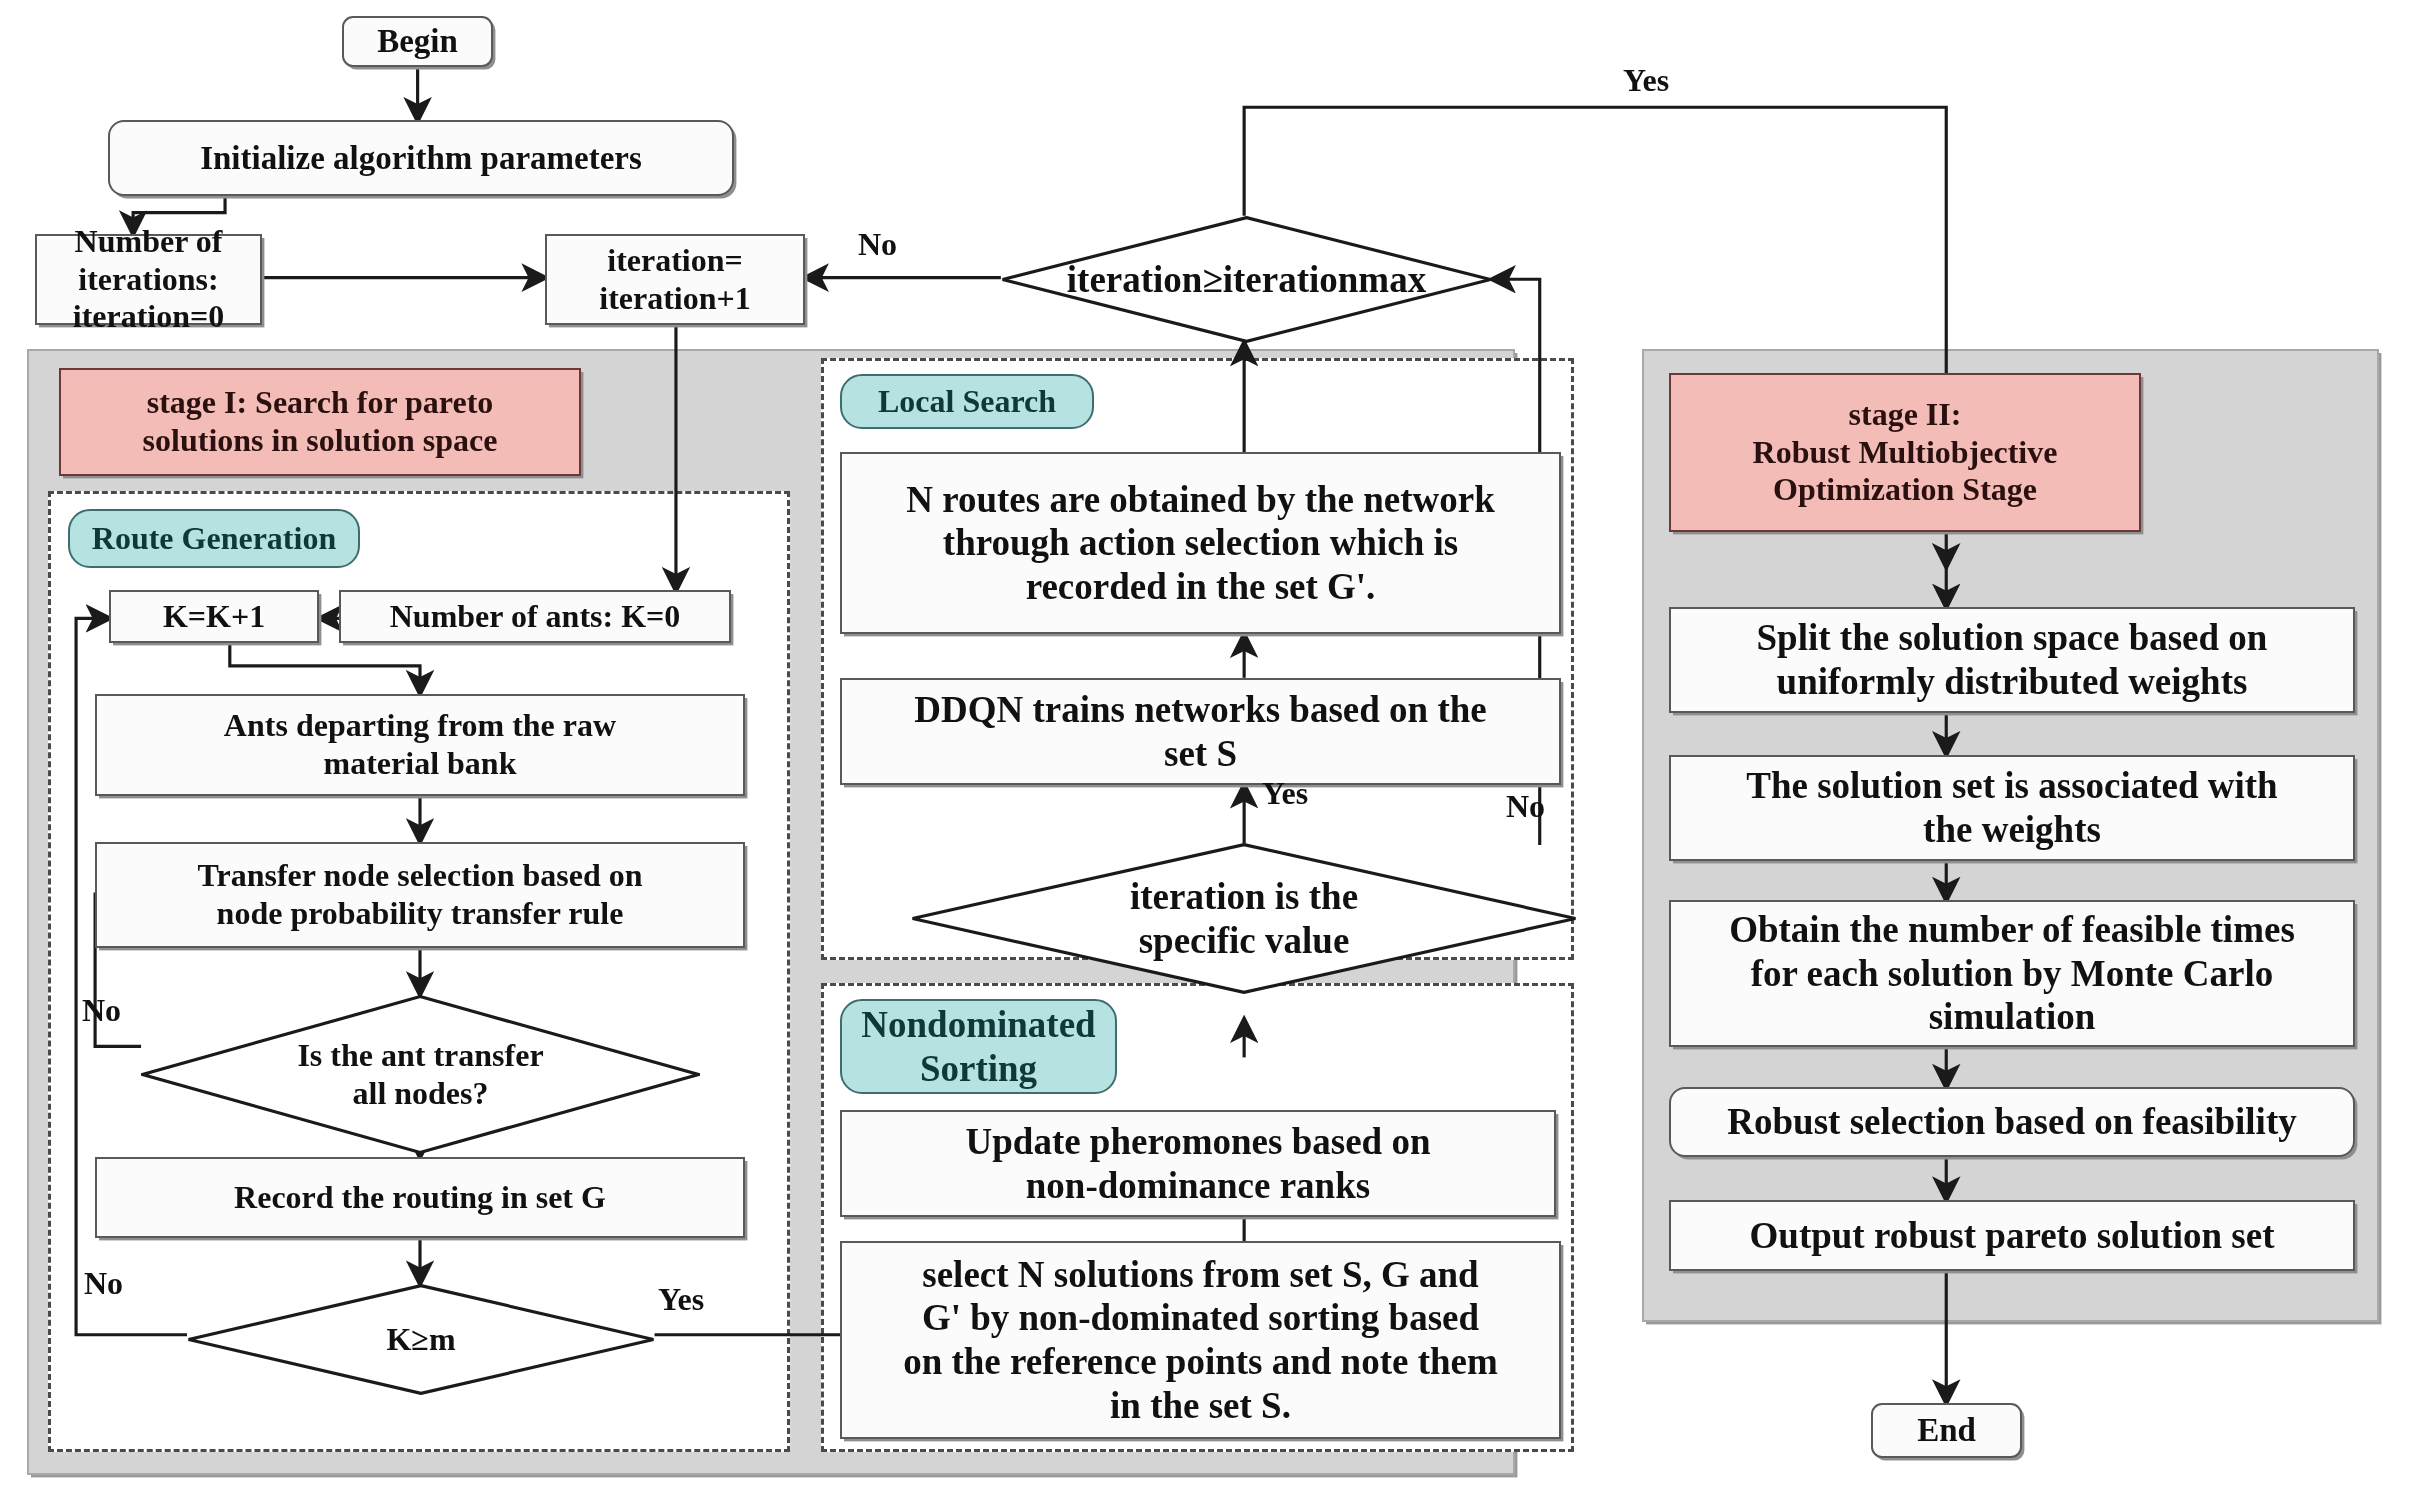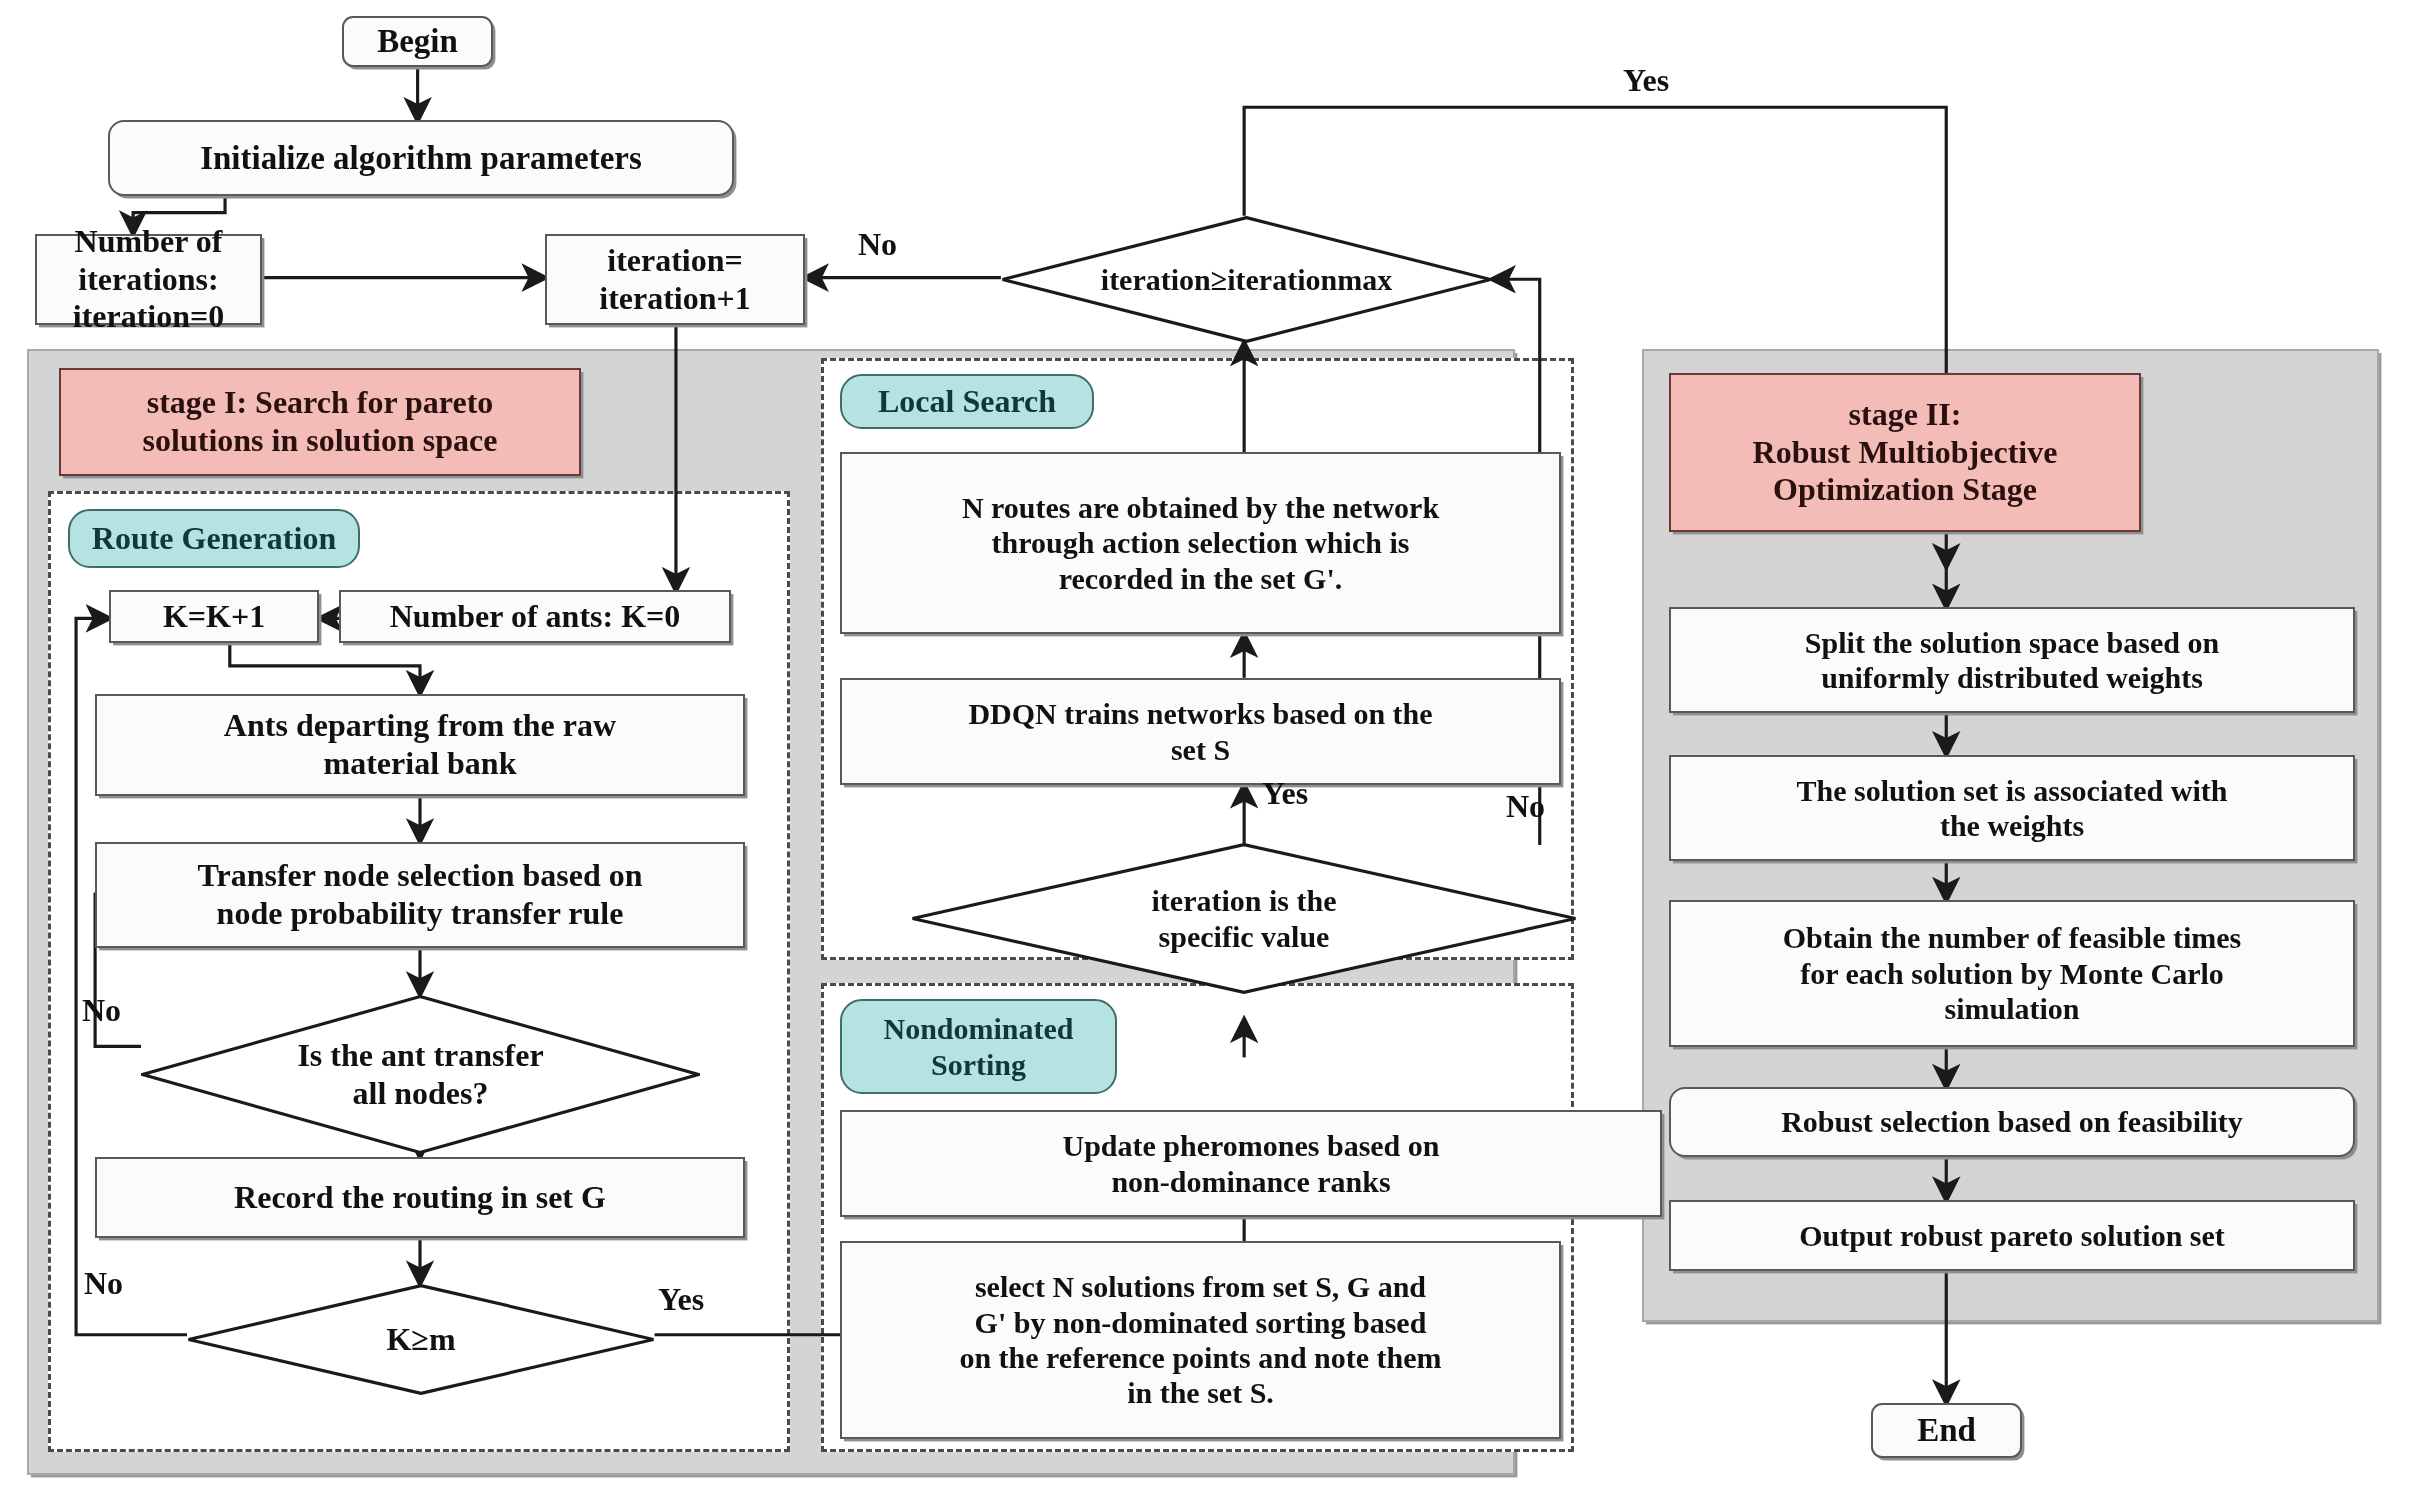--- a/index.html
+++ b/index.html
@@ -26,21 +26,21 @@
   
   .diamond{position:absolute;display:flex;align-items:center;justify-content:center;text-align:center;
            font-weight:bold;color:#111;font-family:"Liberation Serif", serif;line-height:1.18;
            pointer-events:auto;}
   .diamond .dlabel{position:relative;z-index:2;padding:0 9.5px;}
   .diamond svg{position:absolute;left:0;top:0;width:100%;height:100%;z-index:1;}
 
   
   .elabel{position:absolute;font-weight:bold;color:#111;font-family:"Liberation Serif", serif;
           background:transparent;white-space:nowrap;}
-  .f38{font-size:30px;font-family:Liberation Serif, serif;}
+  .f38{font-size:37px;font-family:Liberation Serif, serif;}
   .f40{font-size:32px;}
   .f42{font-size:33px;border-radius:16px;}
 </style>
 </head>
 <body>
 
 <div id="stage">
 
   <div class="panel" style="left:27px;top:349px;width:1488px;height:1126px;"></div>
 
@@ -205,21 +205,21 @@
     </svg>
     <span class="dlabel" style="white-space:pre-line;">iteration is the
 specific value</span>
   </div>
 
   <div class="node cyan f38 flat" style="left:840px;top:999px;width:277px;height:95px;white-space:pre-line;">
     <span>Nondominated
 Sorting</span>
   </div>
 
-  <div class="node f38" style="left:840px;top:1110px;width:822px;height:107px;white-space:pre-line;">
+  <div class="node f38" style="left:840px;top:1110px;width:716px;height:107px;white-space:pre-line;">
     <span>Update pheromones based on
 non-dominance ranks</span>
   </div>
 
   <div class="node f38" style="left:840px;top:1241px;width:721px;height:198px;white-space:pre-line;">
     <span>select N solutions from set S, G and
 G' by non-dominated sorting based
 on the reference points and note them
 in the set S.</span>
   </div>

